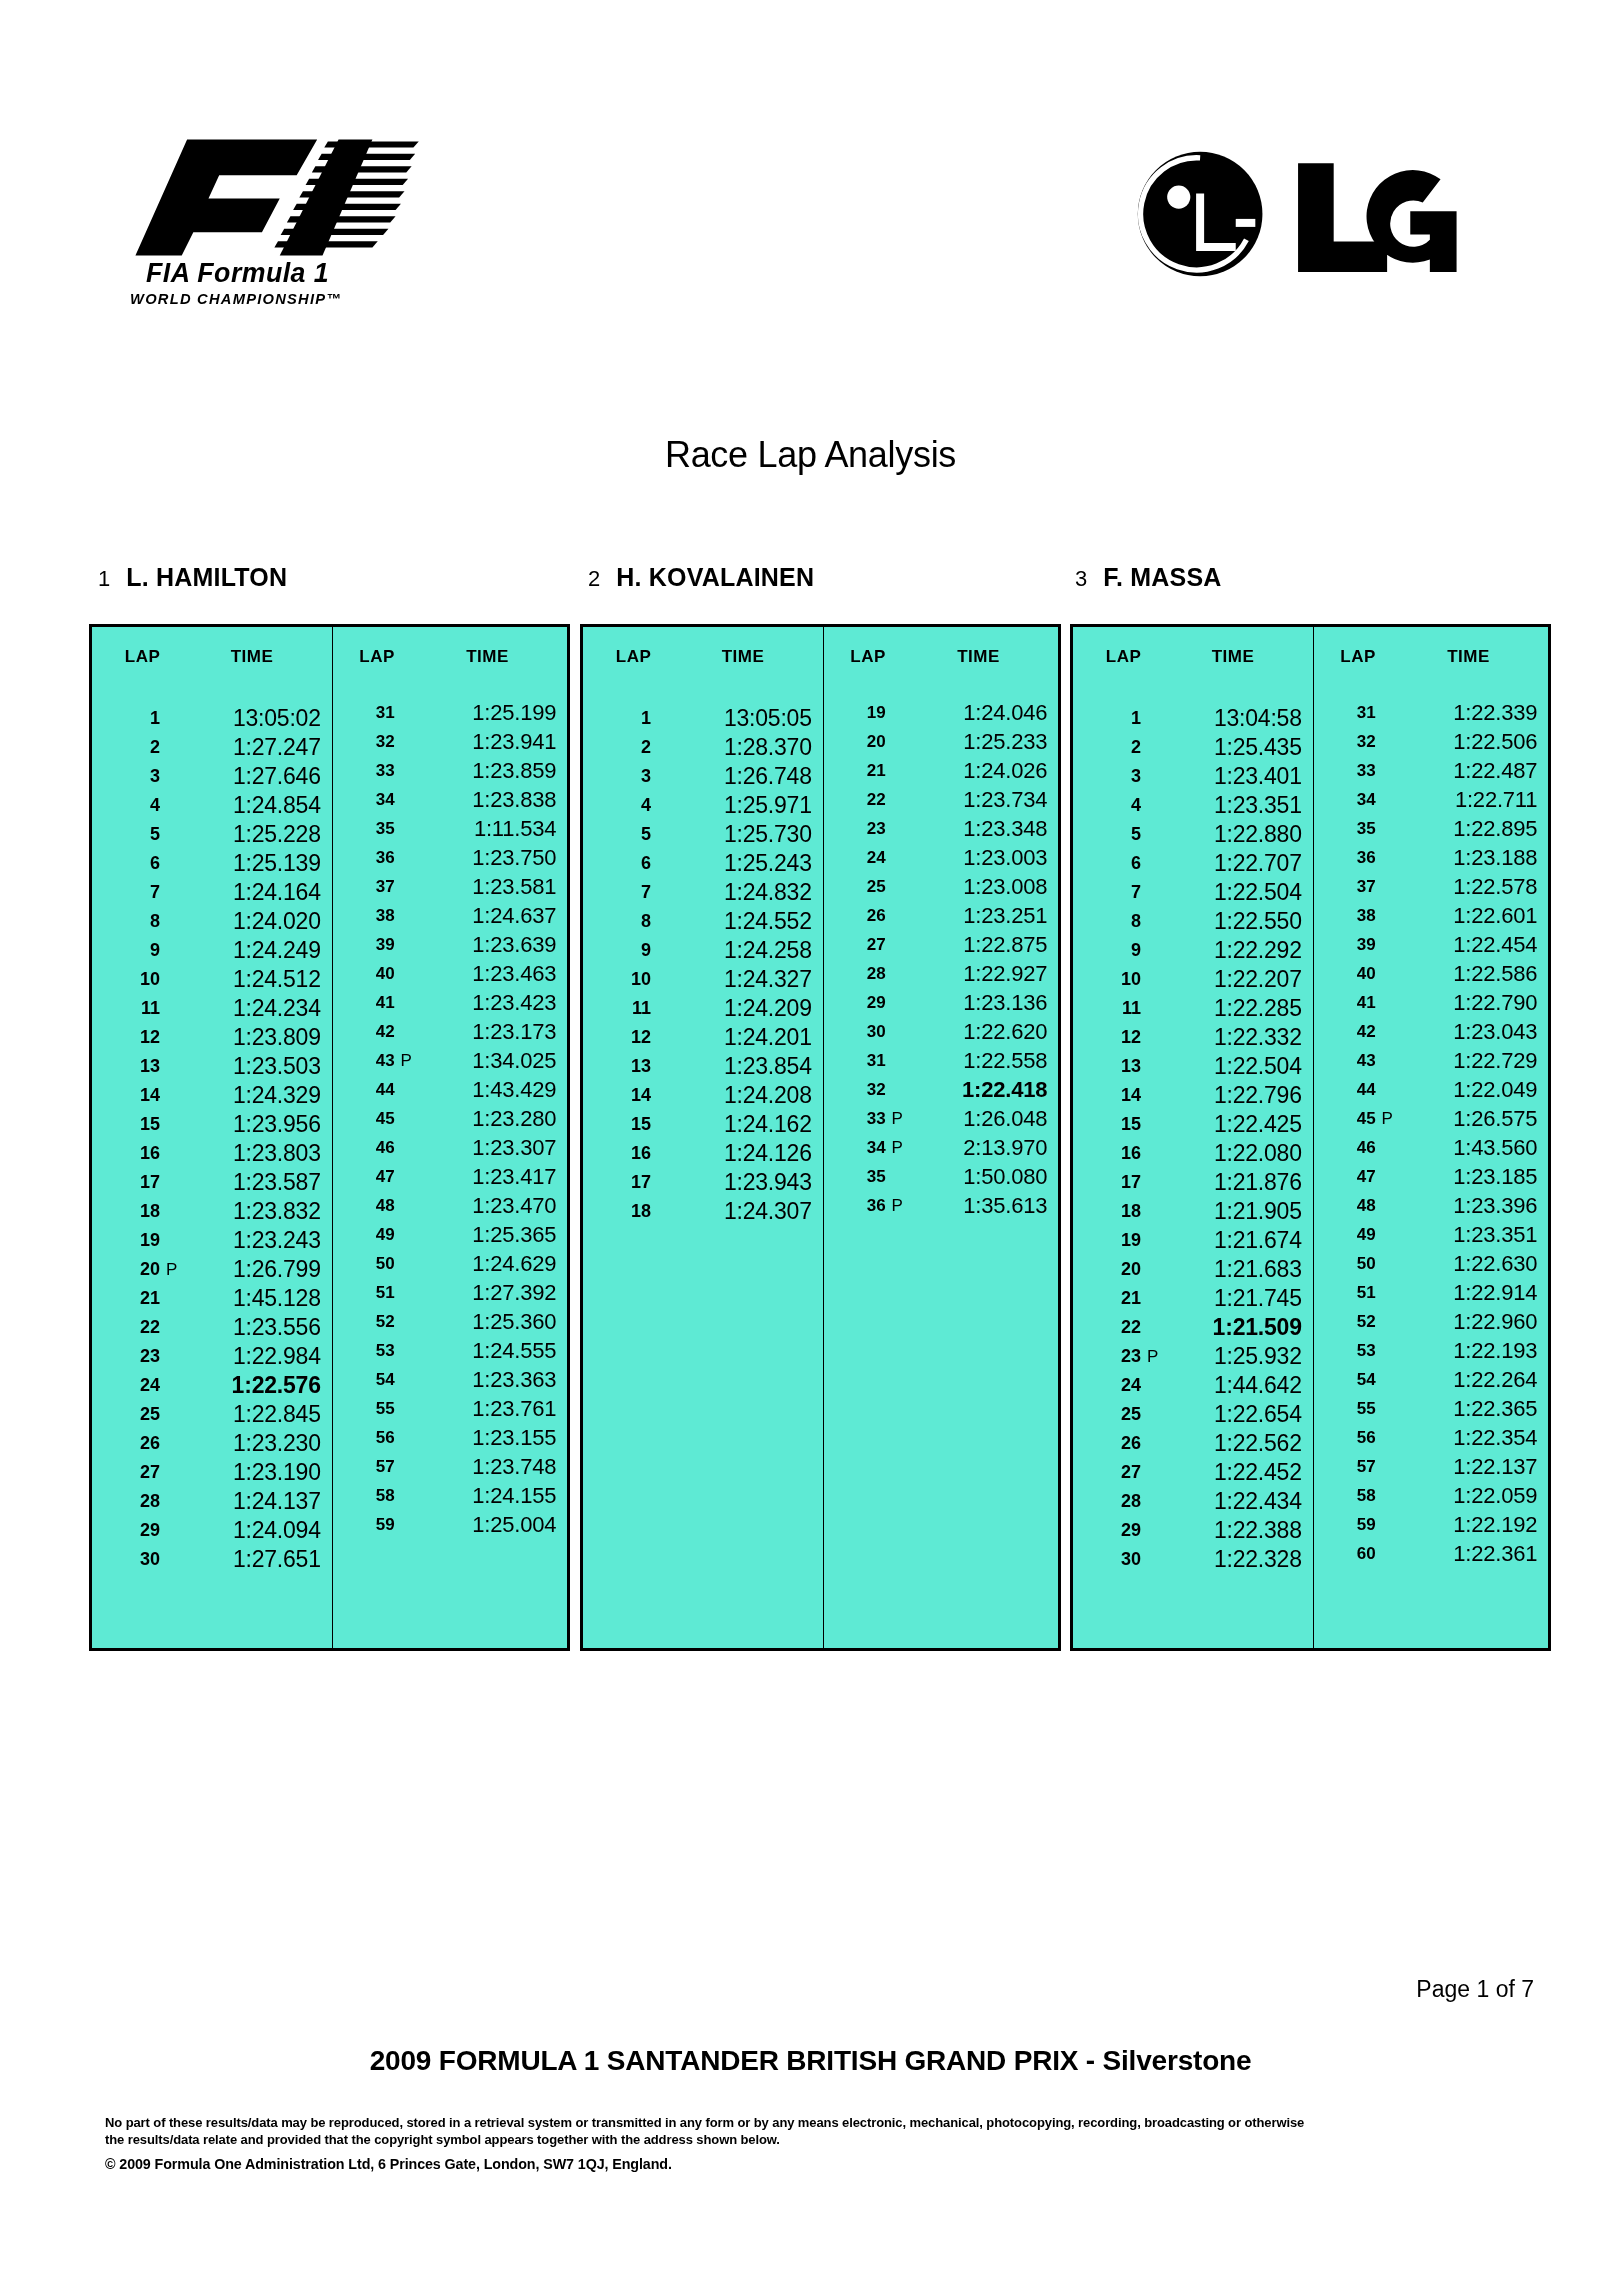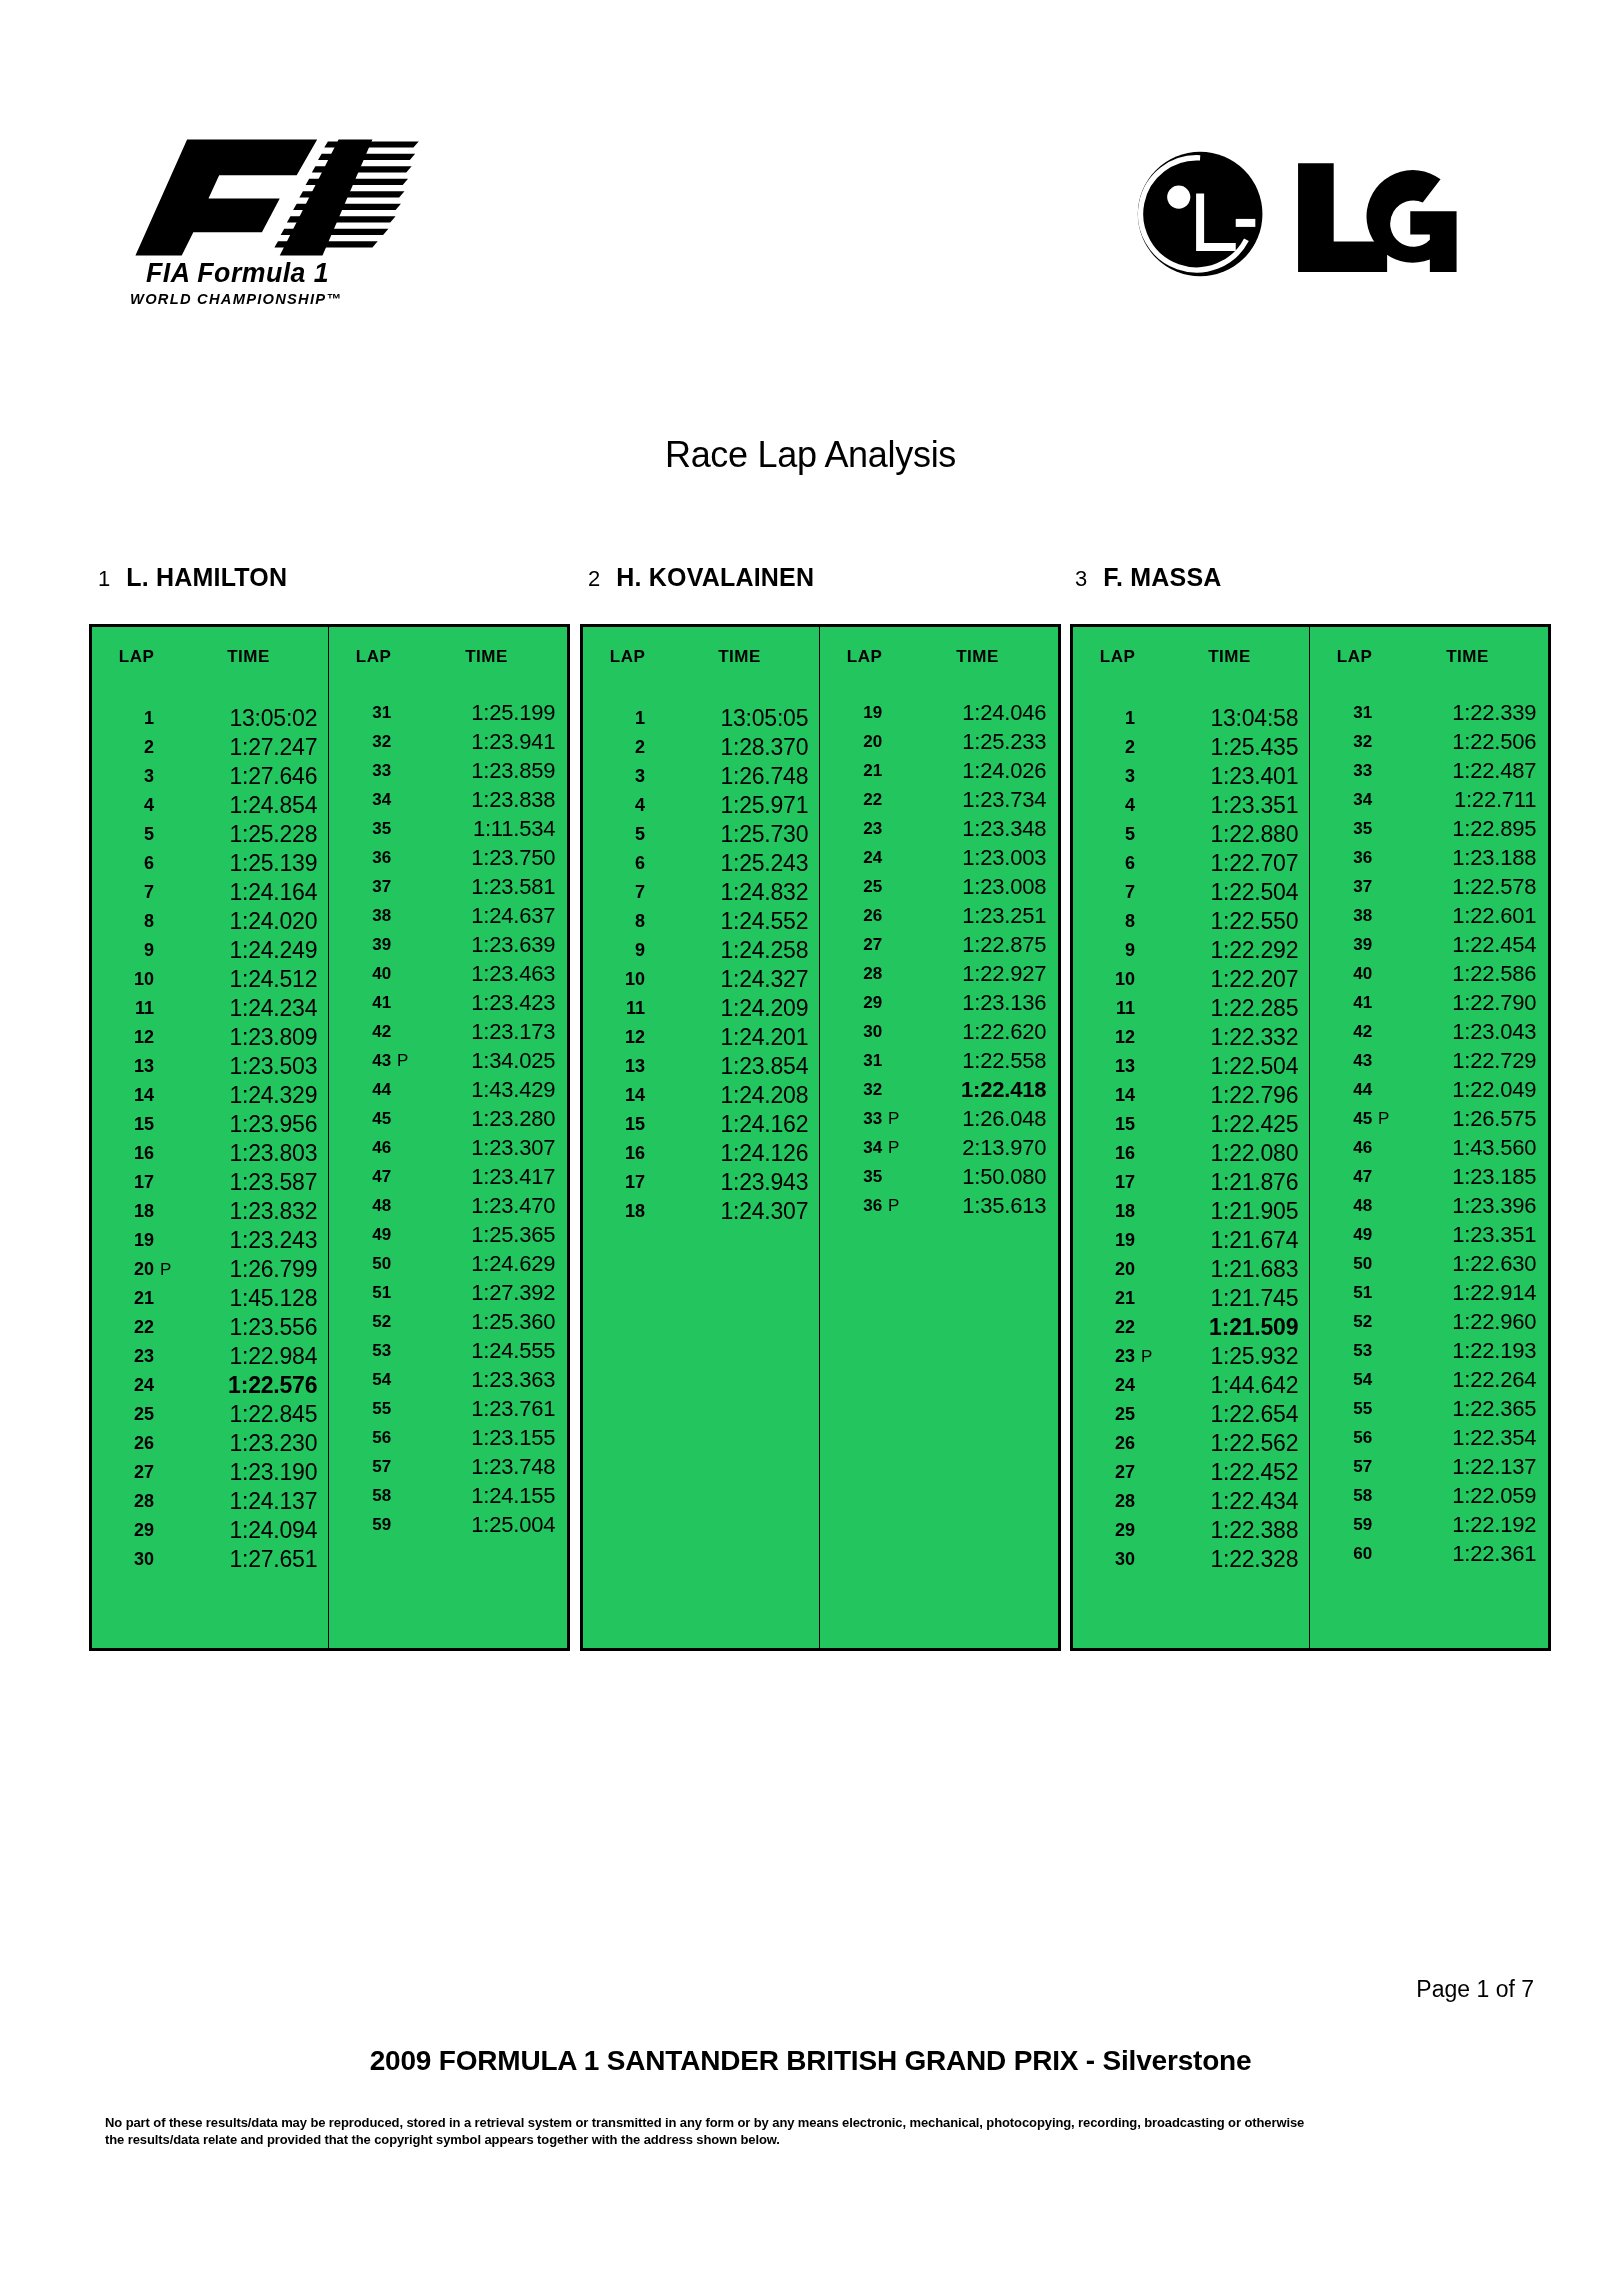--- a/index.html
+++ b/index.html
@@ -92,22 +92,23 @@
     width: 1621px;
     height: 1034px;
   }
   .driver-box {
     position: absolute;
     top: 0;
     width: 481px;
     height: 1027px;
     border: 3.6px solid #000;
     box-sizing: border-box;
-    background: #22c55e;
+    background: #5eead4;
     display: flex;
+    padding-left: 6px;
   }
   #driver-box-0 { left: 89px; }
   #driver-box-1 { left: 580px; }
   #driver-box-2 { left: 1070px; }
 
   .half {
     box-sizing: border-box;
     position: relative;
     height: 100%;
   }
@@ -980,14 +981,15 @@
     </div>
   </div>
 
 </div>
 
 <div id="page-number">Page 1 of 7</div>
 <div id="event-title">2009 FORMULA 1 SANTANDER BRITISH GRAND PRIX - Silverstone</div>
 <div id="legal-block">
   <span class="legal-line">No part of these results/data may be reproduced, stored in a retrieval system or transmitted in any form or by any means electronic, mechanical, photocopying, recording, broadcasting or otherwise</span>
   <span class="legal-line">the results/data relate and provided that the copyright symbol appears together with the address shown below.</span>
+  <span class="copyright-line">© 2009 Formula One Administration Ltd, 6 Princes Gate, London, SW7 1QJ, England.</span>
 </div>
 
 
 </body></html>

